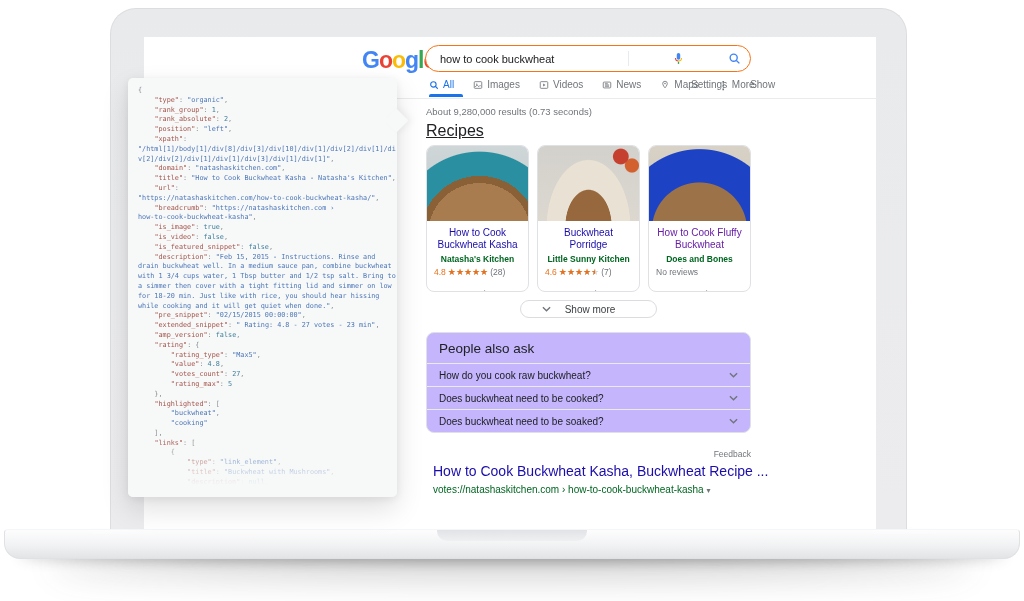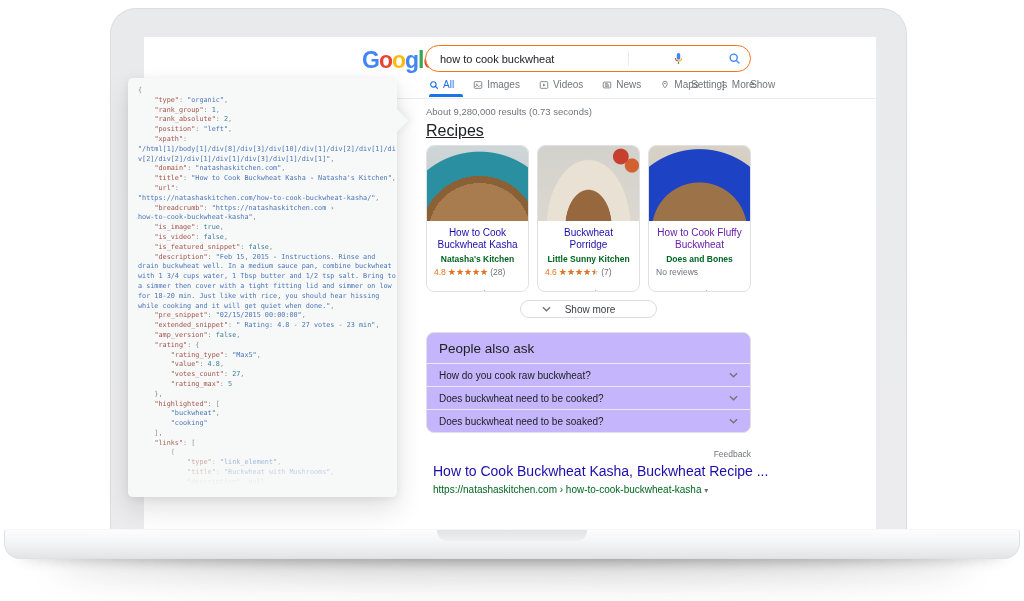--- a/index.html
+++ b/index.html
@@ -227,21 +227,21 @@
           <span>Does buckwheat need to be soaked?</span>
           <svg viewBox="0 0 10 6">
               <path d="M1 1l4 4 4-4" stroke="#70757a" stroke-width="1.5" fill="none"></path>
             </svg>
         </div>
       </div>
       <div class="feedback">Feedback</div>
 
       <div class="result">
         <div class="result-title">How to Cook Buckwheat Kasha, Buckwheat Recipe ...</div>
-        <div class="result-url"><span>https://natashaskitchen.com › how-to-cook-buckwheat-kasha</span> <span class="url-arrow">▾</span></div>
+        <div class="result-url"><span>votes://natashaskitchen.com › how-to-cook-buckwheat-kasha</span> <span class="url-arrow">▾</span></div>
       </div>
 
     </div>
   </div>
 
   <div class="json-panel">
     <div class="panel-arrow"></div>
     <pre class="code"><div class="cl"><span class="jb">{</span></div><div class="cl"><span class="jb">    </span><span class="jk">"type"</span><span class="jb">: </span><span class="js">"organic"</span><span class="jb">,</span></div><div class="cl"><span class="jb">    </span><span class="jk">"rank_group"</span><span class="jb">: </span><span class="jv">1</span><span class="jb">,</span></div><div class="cl"><span class="jb">    </span><span class="jk">"rank_absolute"</span><span class="jb">: </span><span class="jv">2</span><span class="jb">,</span></div><div class="cl"><span class="jb">    </span><span class="jk">"position"</span><span class="jb">: </span><span class="js">"left"</span><span class="jb">,</span></div><div class="cl"><span class="jb">    </span><span class="jk">"xpath"</span><span class="jb">:</span></div><div class="cl"><span class="js">"/html[1]/body[1]/div[8]/div[3]/div[10]/div[1]/div[2]/div[1]/di</span></div><div class="cl"><span class="js">v[2]/div[2]/div[1]/div[1]/div[3]/div[1]/div[1]"</span><span class="jb">,</span></div><div class="cl"><span class="jb">    </span><span class="jk">"domain"</span><span class="jb">: </span><span class="js">"natashaskitchen.com"</span><span class="jb">,</span></div><div class="cl"><span class="jb">    </span><span class="jk">"title"</span><span class="jb">: </span><span class="js">"How to Cook Buckwheat Kasha - Natasha's Kitchen"</span><span class="jb">,</span></div><div class="cl"><span class="jb">    </span><span class="jk">"url"</span><span class="jb">:</span></div><div class="cl"><span class="js">"https://natashaskitchen.com/how-to-cook-buckwheat-kasha/"</span><span class="jb">,</span></div><div class="cl"><span class="jb">    </span><span class="jk">"breadcrumb"</span><span class="jb">: </span><span class="js">"https://natashaskitchen.com ›</span></div><div class="cl"><span class="js">how-to-cook-buckwheat-kasha"</span><span class="jb">,</span></div><div class="cl"><span class="jb">    </span><span class="jk">"is_image"</span><span class="jb">: </span><span class="jv">true</span><span class="jb">,</span></div><div class="cl"><span class="jb">    </span><span class="jk">"is_video"</span><span class="jb">: </span><span class="jv">false</span><span class="jb">,</span></div><div class="cl"><span class="jb">    </span><span class="jk">"is_featured_snippet"</span><span class="jb">: </span><span class="jv">false</span><span class="jb">,</span></div><div class="cl"><span class="jb">    </span><span class="jk">"description"</span><span class="jb">: </span><span class="js">"Feb 15, 2015 - Instructions. Rinse and</span></div><div class="cl"><span class="js">drain buckwheat well. In a medium sauce pan, combine buckwheat</span></div><div class="cl"><span class="js">with 1 3/4 cups water, 1 Tbsp butter and 1/2 tsp salt. Bring to</span></div><div class="cl"><span class="js">a simmer then cover with a tight fitting lid and simmer on low</span></div><div class="cl"><span class="js">for 18-20 min. Just like with rice, you should hear hissing</span></div><div class="cl"><span class="js">while cooking and it will get quiet when done."</span><span class="jb">,</span></div><div class="cl"><span class="jb">    </span><span class="jk">"pre_snippet"</span><span class="jb">: </span><span class="js">"02/15/2015 00:00:00"</span><span class="jb">,</span></div><div class="cl"><span class="jb">    </span><span class="jk">"extended_snippet"</span><span class="jb">: </span><span class="js">" Rating: 4.8 - 27 votes - 23 min"</span><span class="jb">,</span></div><div class="cl"><span class="jb">    </span><span class="jk">"amp_version"</span><span class="jb">: </span><span class="jv">false</span><span class="jb">,</span></div><div class="cl"><span class="jb">    </span><span class="jk">"rating"</span><span class="jb">: {</span></div><div class="cl"><span class="jb">        </span><span class="jk">"rating_type"</span><span class="jb">: </span><span class="js">"Max5"</span><span class="jb">,</span></div><div class="cl"><span class="jb">        </span><span class="jk">"value"</span><span class="jb">: </span><span class="jv">4.8</span><span class="jb">,</span></div><div class="cl"><span class="jb">        </span><span class="jk">"votes_count"</span><span class="jb">: </span><span class="jv">27</span><span class="jb">,</span></div><div class="cl"><span class="jb">        </span><span class="jk">"rating_max"</span><span class="jb">: </span><span class="jv">5</span></div><div class="cl"><span class="jb">    },</span></div><div class="cl"><span class="jb">    </span><span class="jk">"highlighted"</span><span class="jb">: [</span></div><div class="cl"><span class="jb">        </span><span class="js">"buckwheat"</span><span class="jb">,</span></div><div class="cl"><span class="jb">        </span><span class="js">"cooking"</span></div><div class="cl"><span class="jb">    ],</span></div><div class="cl"><span class="jb">    </span><span class="jk">"links"</span><span class="jb">: [</span></div><div class="cl"><span class="jb">        {</span></div><div class="cl"><span class="jb">            </span><span class="jk">"type"</span><span class="jb">: </span><span class="js">"link_element"</span><span class="jb">,</span></div><div class="cl"><span class="jb">            </span><span class="jk">"title"</span><span class="jb">: </span><span class="js">"Buckwheat with Mushrooms"</span><span class="jb">,</span></div><div class="cl"><span class="jb">            </span><span class="jk">"description"</span><span class="jb">: </span><span class="jv">null</span><span class="jb">,</span></div><div class="cl"><span class="jb">            </span><span class="jk">"url"</span><span class="jb">:</span></div></pre>
     <div class="panel-fade"></div>
   </div>

